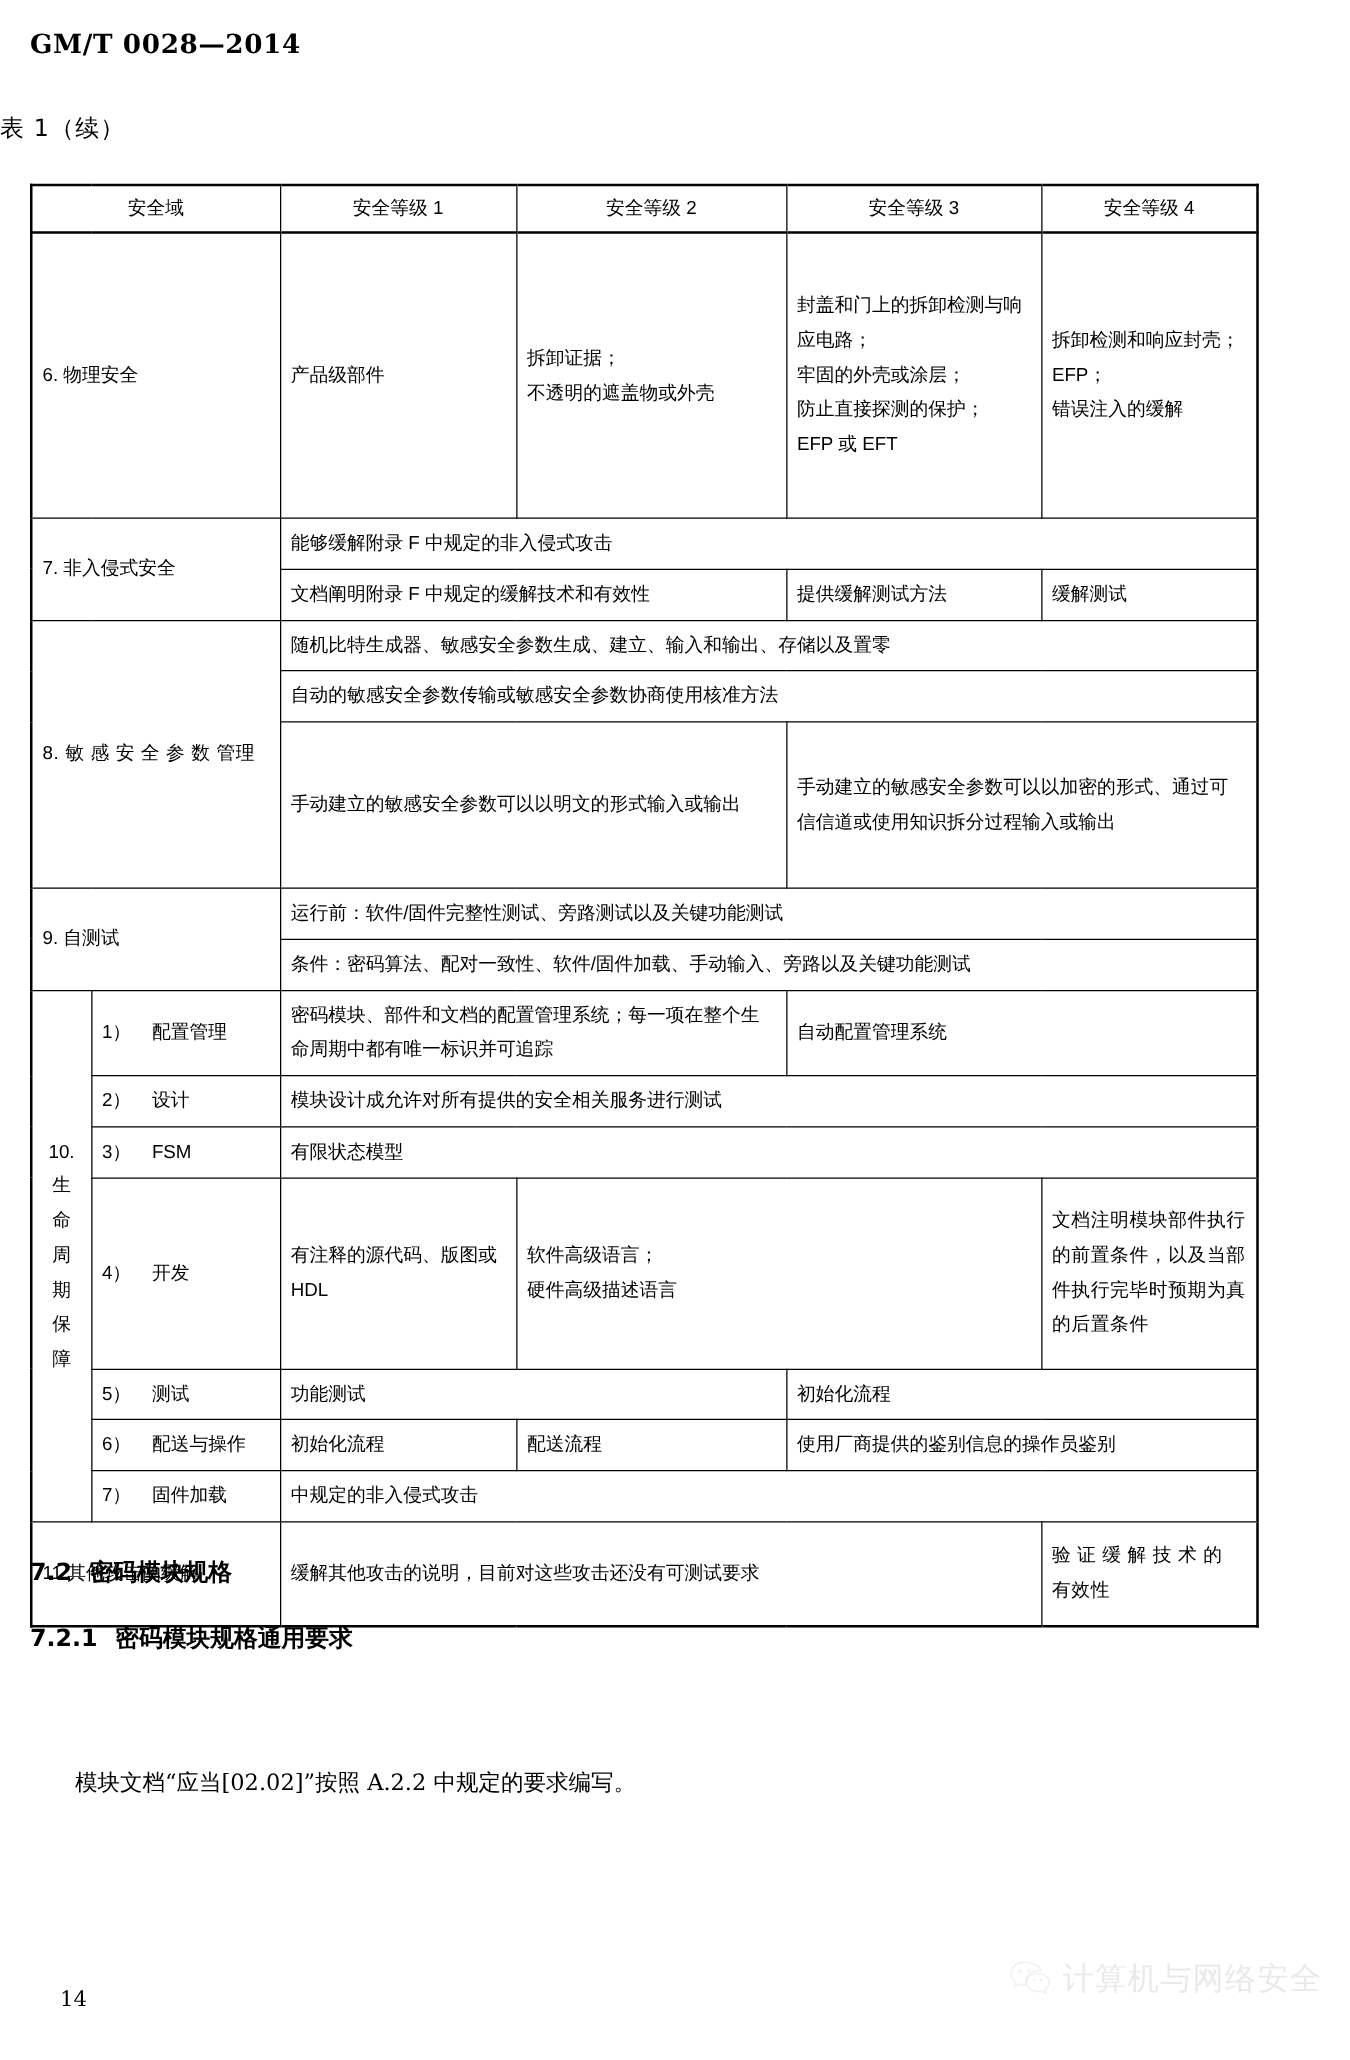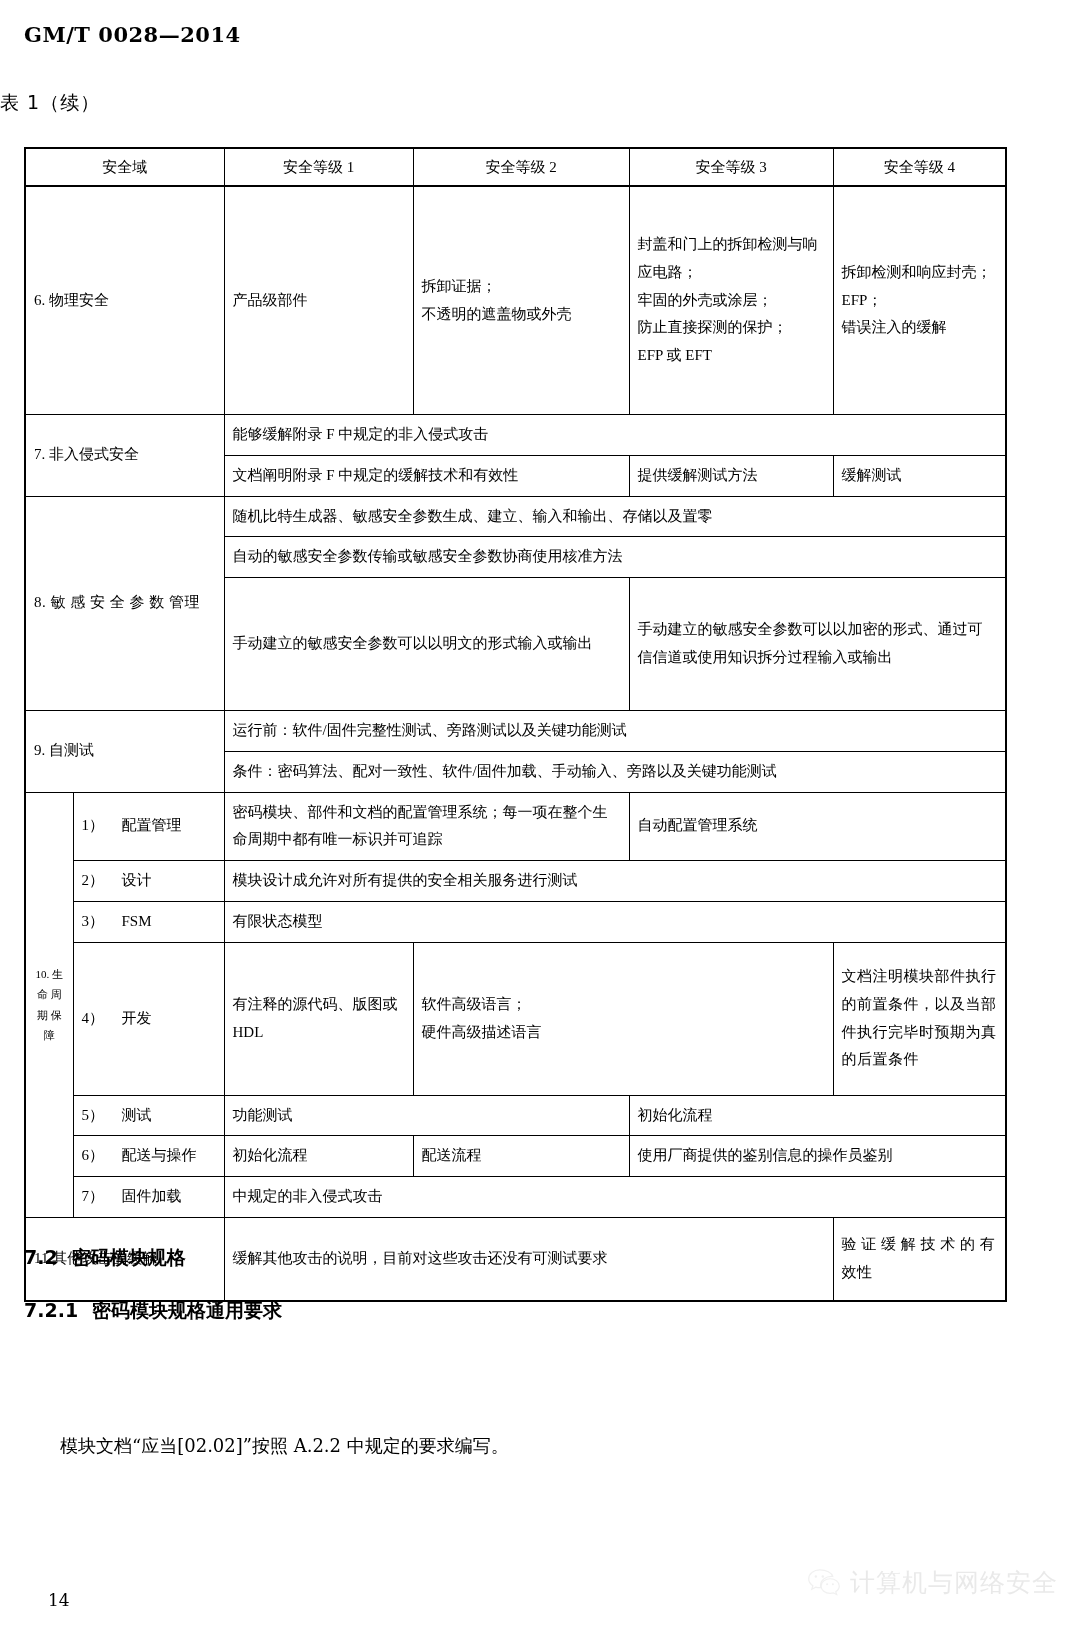--- a/index.html
+++ b/index.html
@@ -48,21 +48,21 @@
   .tbl-wrap {
     position: absolute;
     left: 24px;
     top: 147px;
     width: 981px;
   }
   table.spec {
     border-collapse: collapse;
     width: 981px;
     table-layout: fixed;
-    font-family: Liberation Serif, serif;
+    font-family: Liberation Sans, sans-serif;
     font-size: 15px;
   }
   table.spec td {
     border: 1px solid #000;
     padding: 6px 8px;
     vertical-align: middle;
     line-height: 1.85;
     word-break: break-all;
   }
   table.spec tr.hdr td {
@@ -74,21 +74,21 @@
   table.spec td.outer-l { border-left: 2px solid #000; }
   table.spec td.outer-r { border-right: 2px solid #000; }
   table.spec tr.hdr td { border-top: 2px solid #000; }
   table.spec tr.last td { border-bottom: 2px solid #000; }
   .vmid { vertical-align: middle; }
   .spread { letter-spacing: 0.5px; }
   .narrowcol {
     text-align: center;
     line-height: 1.55;
     padding: 4px 2px;
-    font-size: 11px;
+    font-size: 15px;
   }
   .narrowcol span { display: block; }
   .sub-num {
     display: inline-block;
     width: 40px;
   }
 
   
   .sec {
     position: absolute;
@@ -105,21 +105,21 @@
     position: absolute;
     left: 24px;
     width: 981px;
     font-family: "DejaVu Serif", "Liberation Serif", serif;
     font-size: 18px;
     line-height: 1.72;
     text-align: justify;
     text-align-last: left;
   }
   #para-1 { top: 1348px; text-indent: 2em; }
-  #para-2 { top: 1412px; text-indent: 2em; margin-top: 19px; }
+  #para-2 { top: 1412px; text-indent: 2em; }
 
   
   .page-number {
     position: absolute;
     left: 48px;
     top: 1590px;
     font-family: "DejaVu Serif", "Liberation Serif", serif;
     font-size: 17px;
   }
   .watermark {

